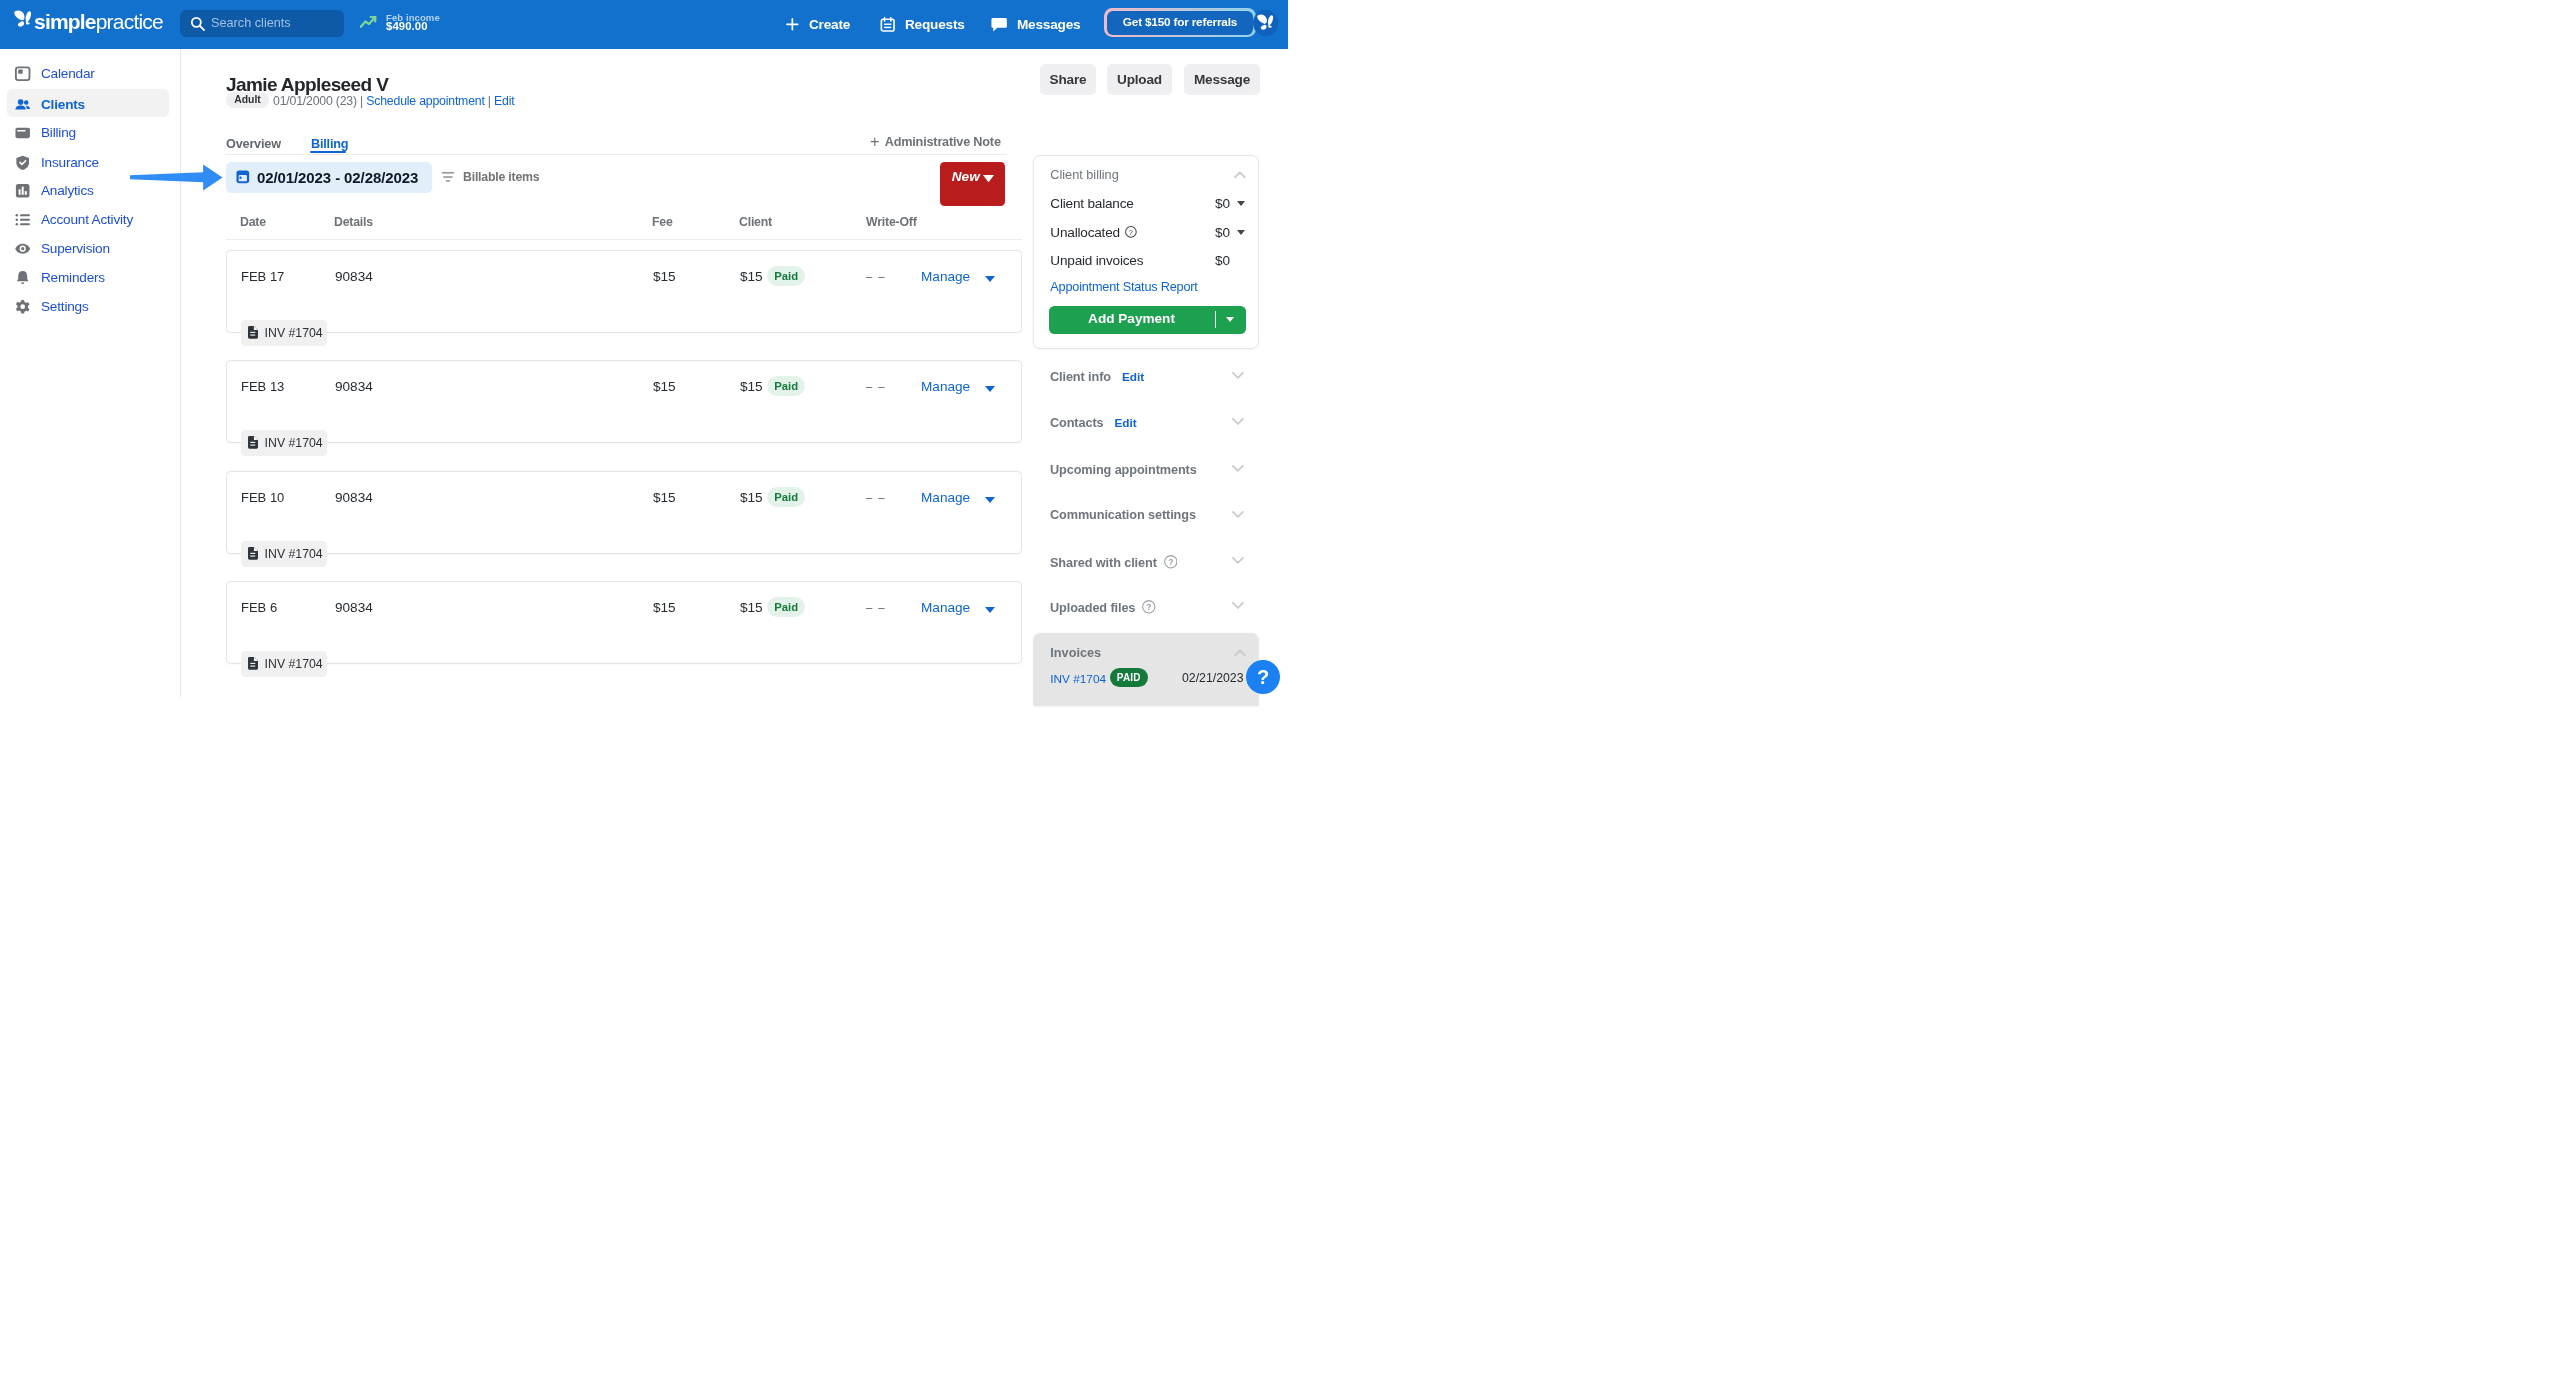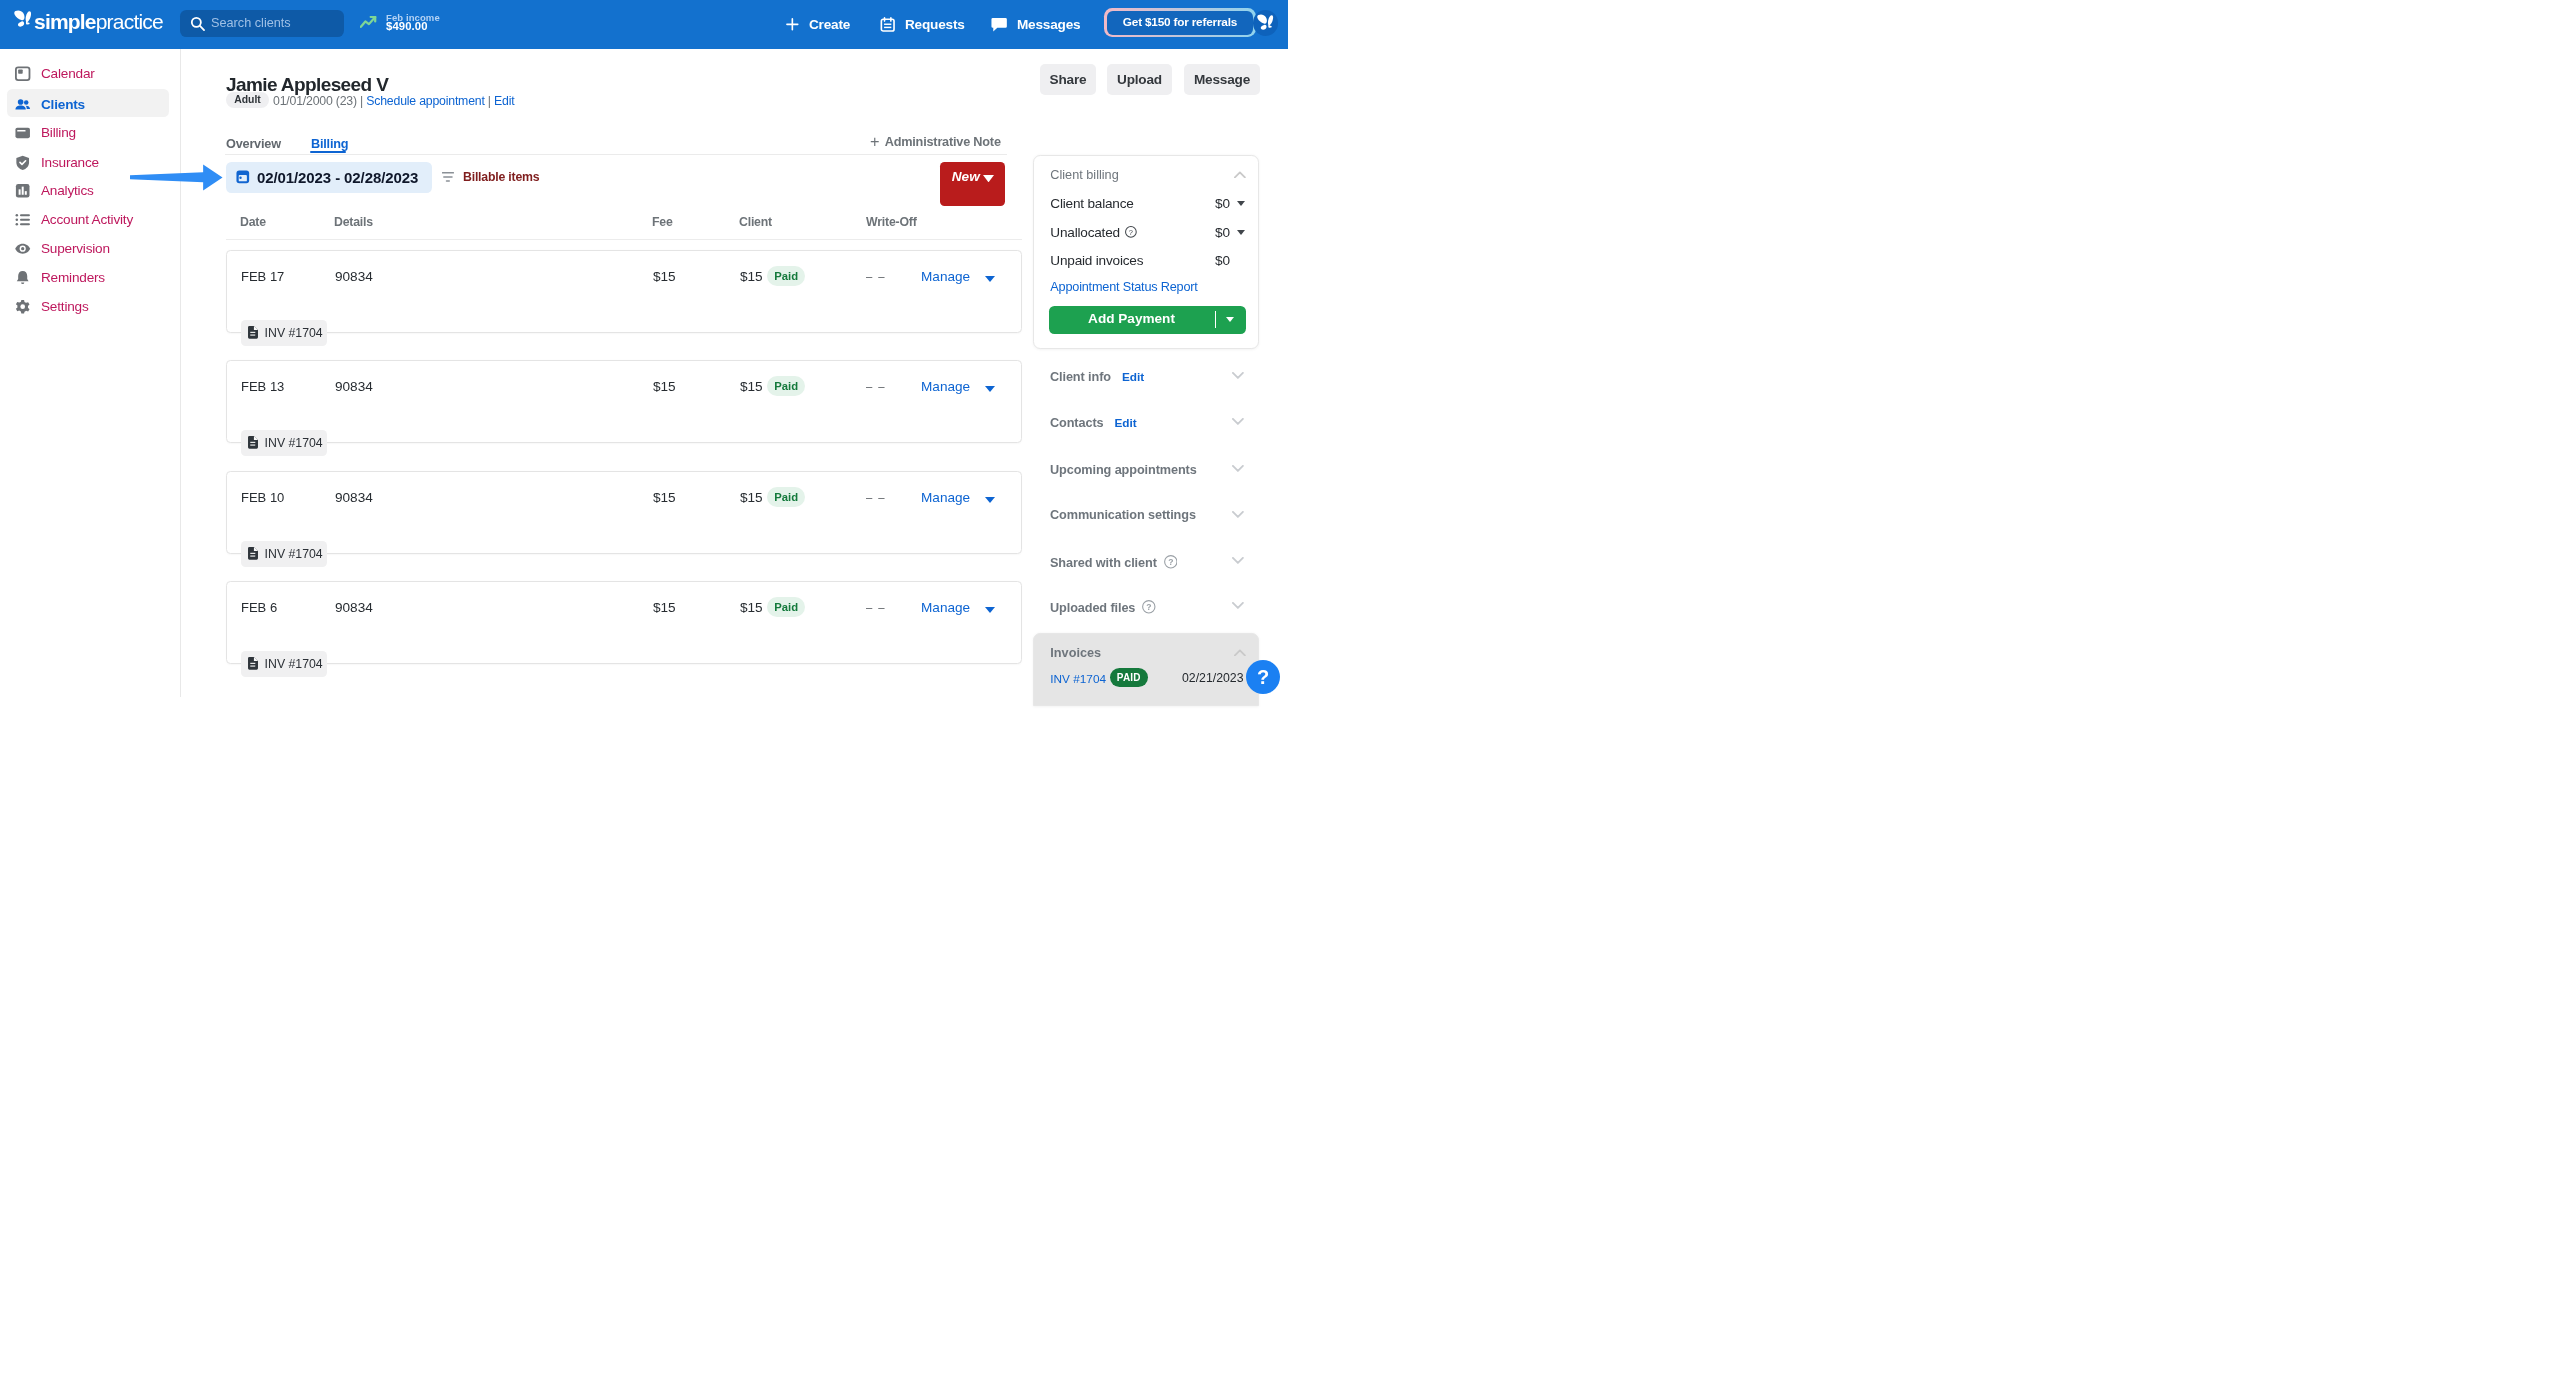--- a/index.html
+++ b/index.html
@@ -18,21 +18,21 @@
 #feba { position:absolute; left:386px; top:20px; font-size:11.3px; font-weight:700; color:#fff; letter-spacing:0.1px; }
 #refer { position:absolute; left:1104px; top:8.2px; width:152px; height:29px; border-radius:8.2px;
   background:linear-gradient(90deg,#f2b9c6,#8fd3ee); padding:2.7px; }
 #refer .in { width:100%; height:100%; border-radius:5.9px; background:#1266bd; color:#fff;
   font-size:11.8px; font-weight:700; text-align:center; line-height:23.6px; letter-spacing:-0.2px; }
 #avatar { position:absolute; left:1253px; top:10.4px; width:25.4px; height:25.4px; border-radius:50%; background:#0e62bb; }
 
 
 #side { position:absolute; left:0; top:49px; width:181px; height:648px; background:#fff; border-right:0.9px solid #e8e8e8; }
 #side .hl { position:absolute; left:7.3px; top:40px; width:162px; height:28px; border-radius:5.4px; background:#f2f2f2; }
-.sitem { position:absolute; left:41px; font-size:13.6px; color:#be185d; letter-spacing:-0.2px; white-space:nowrap; }
+.sitem { position:absolute; left:41px; font-size:13.6px; color:#1d4ed8; letter-spacing:-0.2px; white-space:nowrap; }
 .sitem.act { color:#0d64d2; font-weight:700; }
 .sicon { position:absolute; left:15.4px; width:15.4px; height:15.4px; }
 
 
 #title { position:absolute; left:226px; top:74px; font-size:19px; font-weight:700; color:#22272c; letter-spacing:-0.6px; }
 #adult { position:absolute; left:226px; top:92px; height:16px; border-radius:8.2px; background:#efeff1;
   font-size:10.4px; font-weight:700; color:#2e3338; line-height:16px; padding:0 8.2px; }
 #meta { position:absolute; left:273px; top:94px; font-size:12.3px; color:#6d7378; letter-spacing:-0.2px; }
 #meta a { color:#0d64d2; text-decoration:none; }
 .tab { position:absolute; top:137px; font-size:12.7px; font-weight:700; letter-spacing:-0.2px; }
@@ -40,21 +40,21 @@
 #tab2 { left:311px; color:#0d64d2; }
 #tabline { position:absolute; left:310px; top:151px; width:36px; height:2.3px; background:#0d64d2; border-radius:1.8px; }
 #divider { position:absolute; left:225px; top:154px; width:782px; height:0.9px; background:#ebebeb; }
 #adminnote { position:absolute; left:870px; top:132px; font-size:12.7px; font-weight:700; color:#6d7378; letter-spacing:-0.2px; }
 #adminnote .pl { font-weight:400; font-size:16.3px; vertical-align:-0.9px; margin-right:5.4px; }
 
 #datechip { position:absolute; left:226px; top:162px; width:206px; height:31px; border-radius:5.4px; background:#e2eefa; }
 #datechip .t { position:absolute; left:31px; top:6.8px; font-size:15px; font-weight:700; color:#0f172a; letter-spacing:-0.1px; }
 #arrow { position:absolute; left:130px; top:162px; }
 #filtericon { position:absolute; left:442px; top:171px; }
-#billable { position:absolute; left:463px; top:170px; font-size:12.3px; font-weight:700; color:#7f1d1d; letter-spacing:-0.2px; }
+#billable { position:absolute; left:463px; top:170px; font-size:12.3px; font-weight:700; color:#737373; letter-spacing:-0.2px; }
 #newbtn { position:absolute; left:940px; top:162px; width:65px; height:44px; border-radius:4.5px; background:#b91c1c;font-style:italic; }
 #newbtn .t { position:absolute; left:11.8px; top:7.3px; color:#fff; font-size:13.6px; font-weight:700; }
 
 
 .th { position:absolute; top:215px; font-size:12.3px; font-weight:700; color:#6d7378; letter-spacing:-0.2px; }
 #thline { position:absolute; left:226px; top:239px; width:796px; height:0.9px; background:#ececec; }
 .card { position:absolute; left:226px; width:796px; height:83px; background:#fff;
   border:0.9px solid #e4e4e4; border-radius:4.5px; box-shadow:0 0.9px 1.8px rgba(0,0,0,0.03); }
 .card .date { position:absolute; left:14px; top:18px; font-size:13px; color:#272c31; }
 .card .code { position:absolute; left:108px; top:18px; font-size:13.6px; color:#272c31; }

